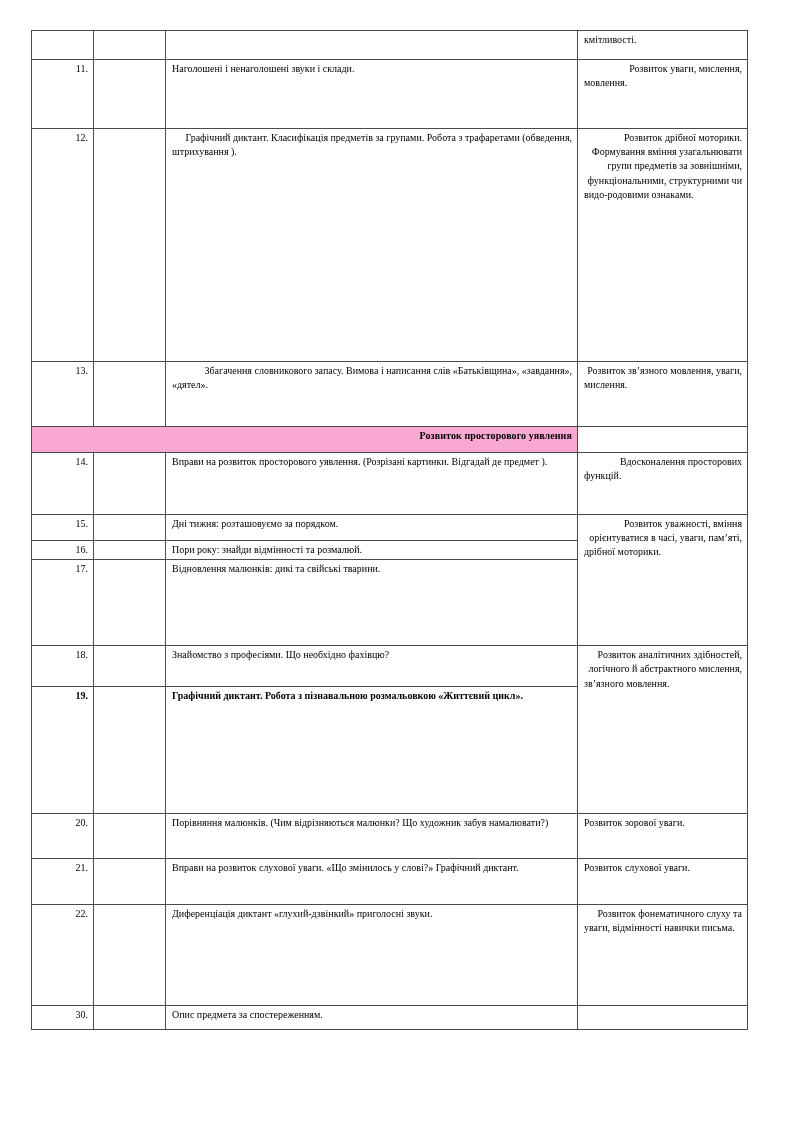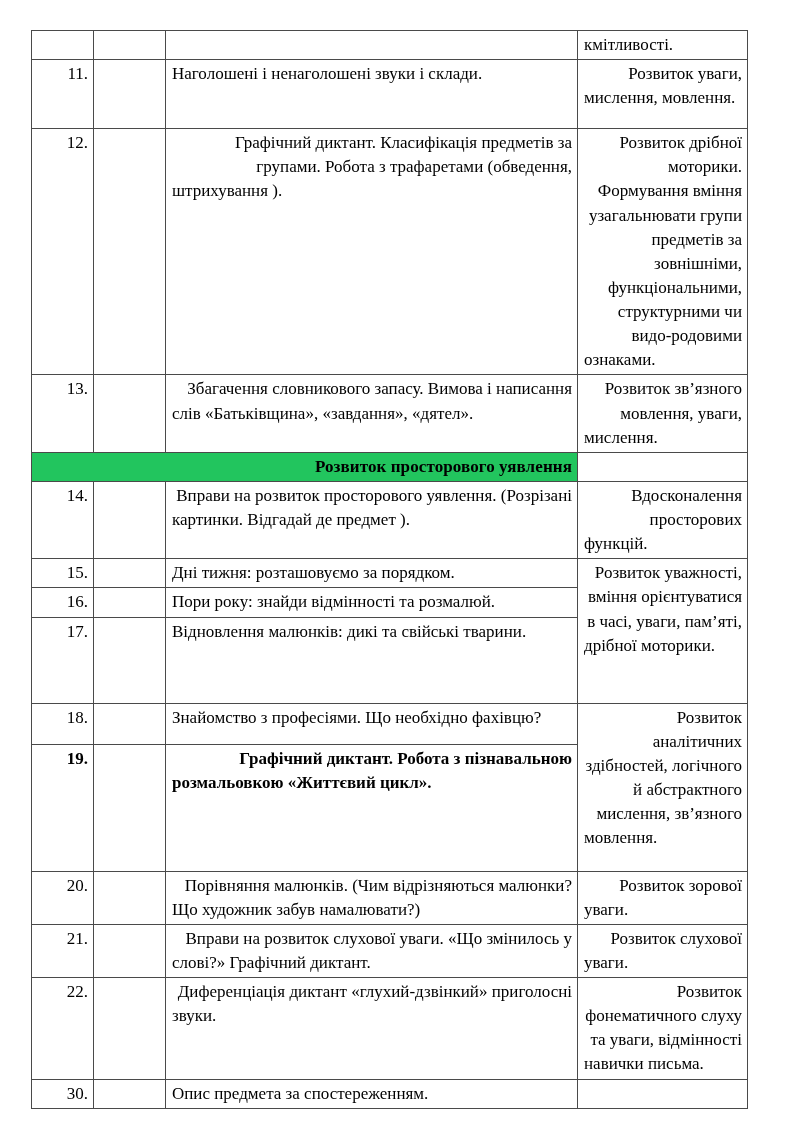--- a/index.html
+++ b/index.html
@@ -18,21 +18,21 @@
     position: relative;
     width: 794px;
     height: 1123px;
     box-sizing: border-box;
     padding: 30px 47px 0 31px;
   }
   table.plan {
     width: 716px;
     border-collapse: collapse;
     table-layout: fixed;
-    font-size: 17px;
+    font-size: 10px;
     line-height: 1.42;
   }
   table.plan col.c-num   { width: 62px; }
   table.plan col.c-date  { width: 72px; }
   table.plan col.c-theme { width: 412px; }
   table.plan col.c-goal  { width: 170px; }
 
   table.plan td {
     border: 1px solid #4a4a4a;
     vertical-align: top;
@@ -53,21 +53,21 @@
     padding-right: 6px;
     hyphens: none;
   }
   td.goal {
     text-align: justify;
     text-align-last: left;
     padding-left: 6px;
     padding-right: 5px;
   }
   td.banner {
-    background: #22c55e;
+    background: #f9a8d4;
     text-align: center;
     font-weight: bold;
     vertical-align: middle;
     padding: 3px 4px;
     letter-spacing: 0.1px;
   }
   td.blank-goal { }
 
   
   tr.r-top td      { height: 24px; }

